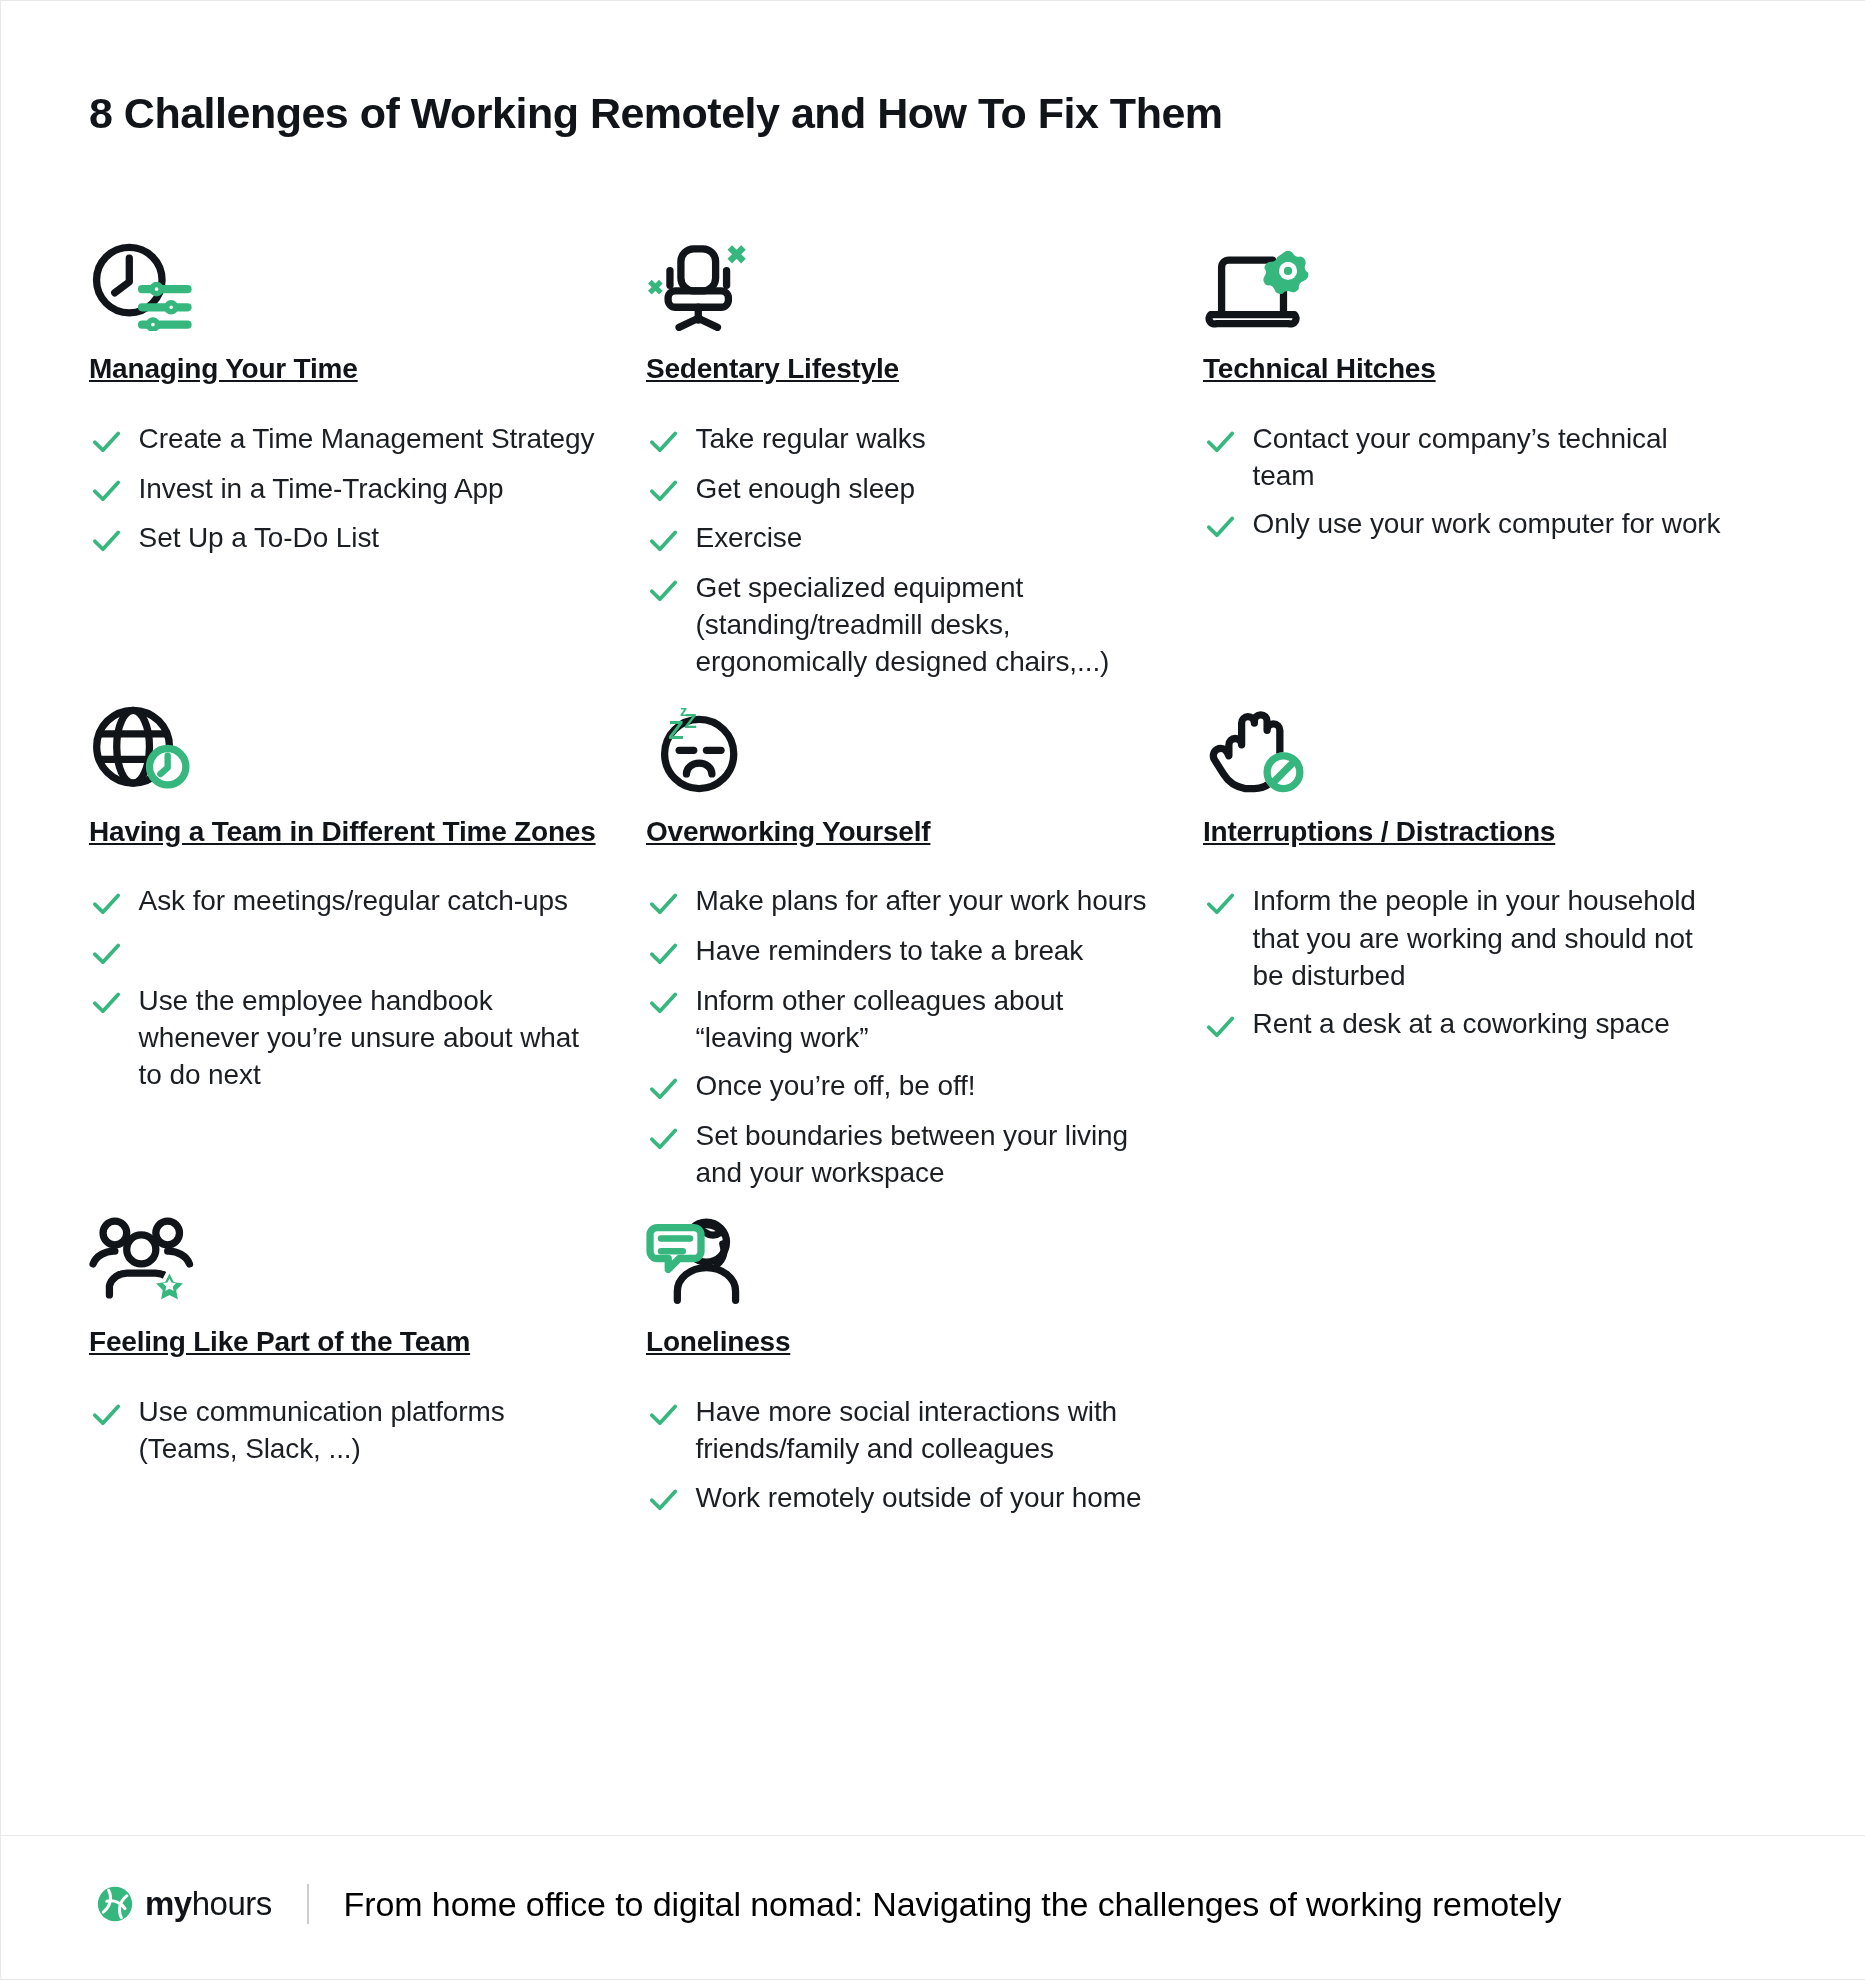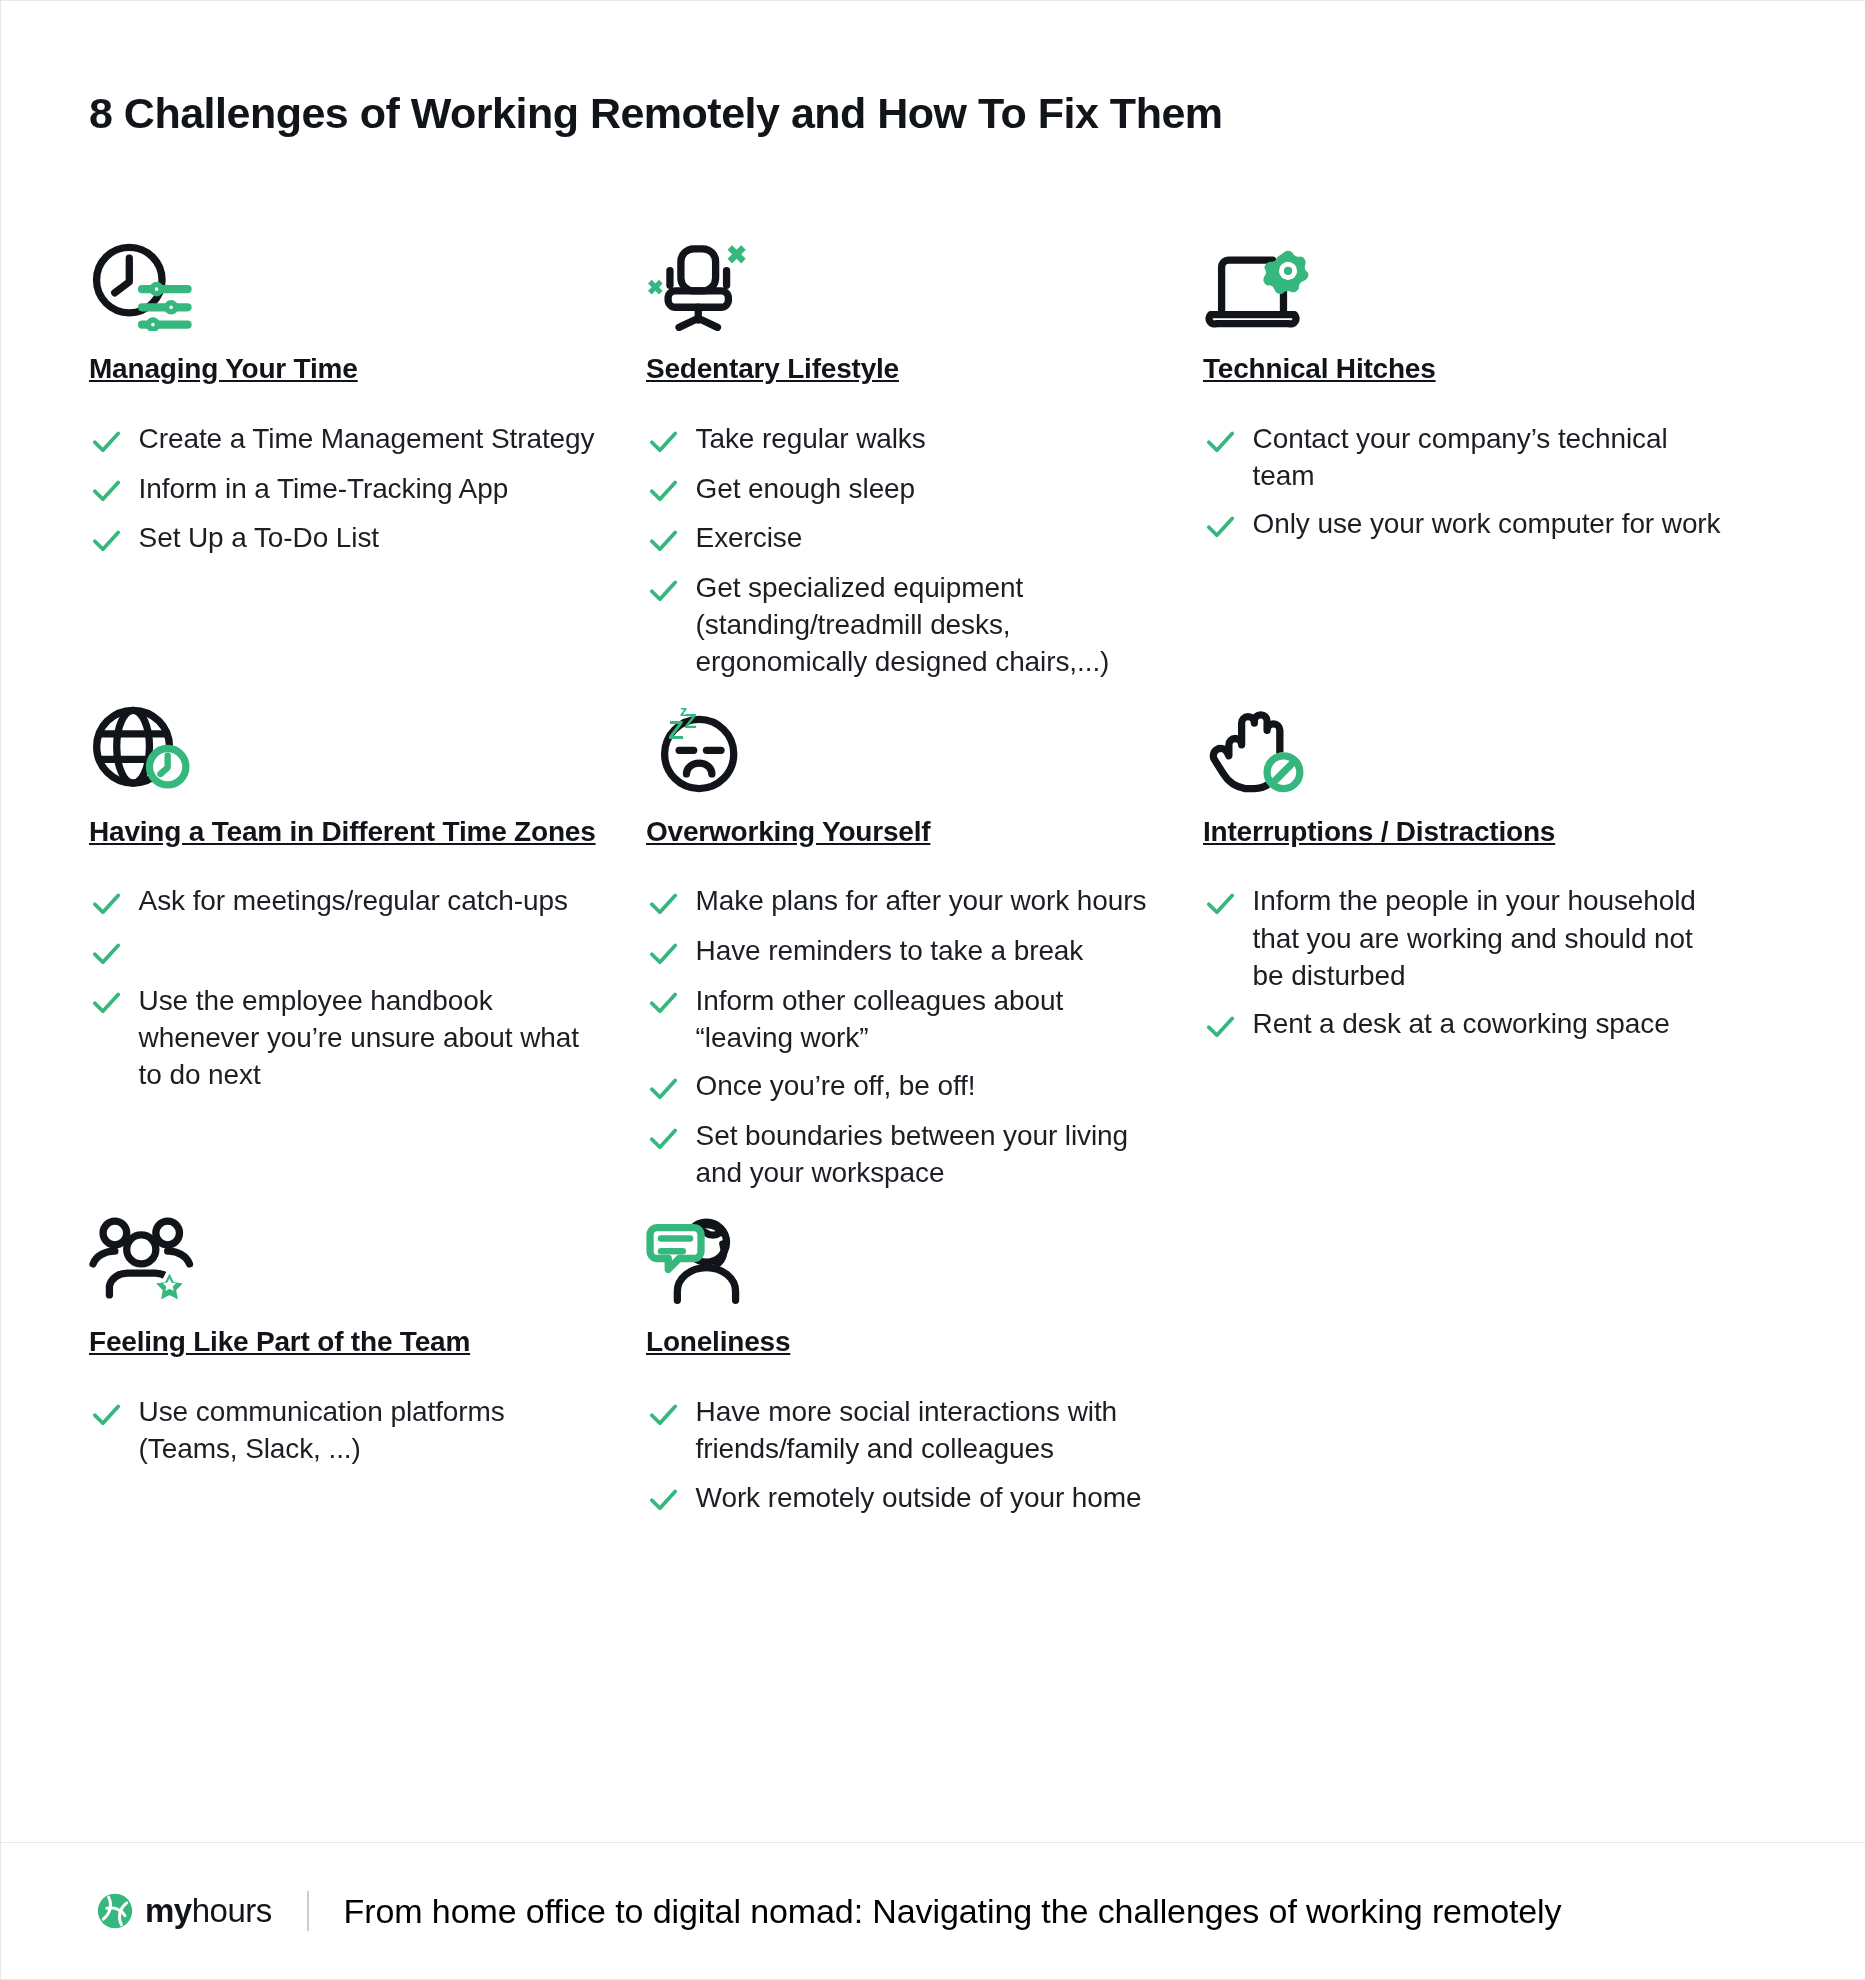--- a/index.html
+++ b/index.html
@@ -75,21 +75,21 @@
     letter-spacing: -0.1px;
   }
   .c1 .tip-text { max-width: 457px; }
   .c2 .tip-text { max-width: 475px; }
   .c3 .tip-text { max-width: 475px; }
 
   .footer {
     position: absolute;
     left: 0;
     right: 0;
-    bottom: 0;
+    bottom: 7px;
     height: 137px;
     border-top: 1.8px solid #e8e8e8;
     display: flex;
     align-items: center;
     padding-left: 95px;
   }
   .logo {
     display: flex;
     align-items: center;
   }
@@ -144,21 +144,21 @@
         <li>
           <svg class="chk" viewBox="0 0 24 24">
               <path d="M4 12.5 L9.5 18 L20 6.5" fill="none" stroke="#35B77E" stroke-width="2.6" stroke-linecap="round" stroke-linejoin="round"></path>
             </svg>
           <span class="tip-text">Create a Time Management Strategy</span>
         </li>
         <li>
           <svg class="chk" viewBox="0 0 24 24">
               <path d="M4 12.5 L9.5 18 L20 6.5" fill="none" stroke="#35B77E" stroke-width="2.6" stroke-linecap="round" stroke-linejoin="round"></path>
             </svg>
-          <span class="tip-text">Inform in a Time-Tracking App</span>
+          <span class="tip-text">Invest in a Time-Tracking App</span>
         </li>
         <li>
           <svg class="chk" viewBox="0 0 24 24">
               <path d="M4 12.5 L9.5 18 L20 6.5" fill="none" stroke="#35B77E" stroke-width="2.6" stroke-linecap="round" stroke-linejoin="round"></path>
             </svg>
           <span class="tip-text">Set Up a To-Do List</span>
         </li>
       </ul>
     </div>
 

